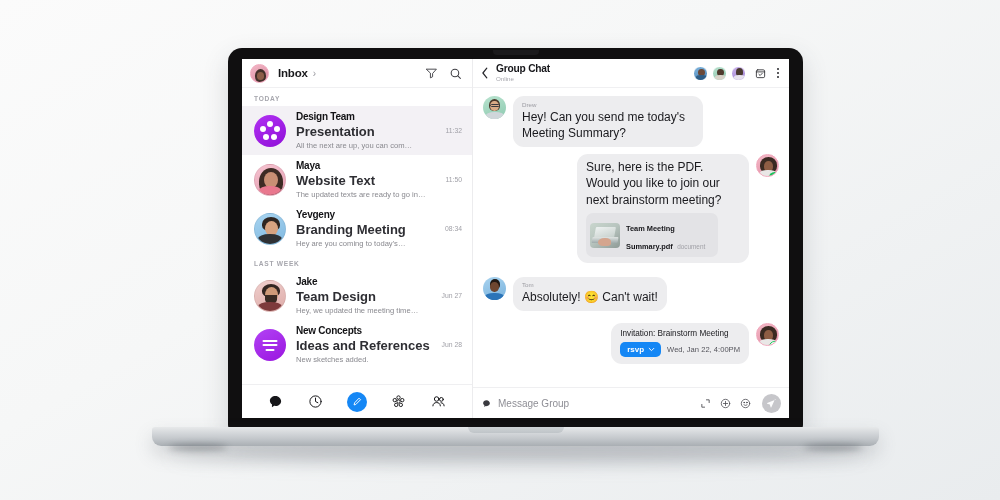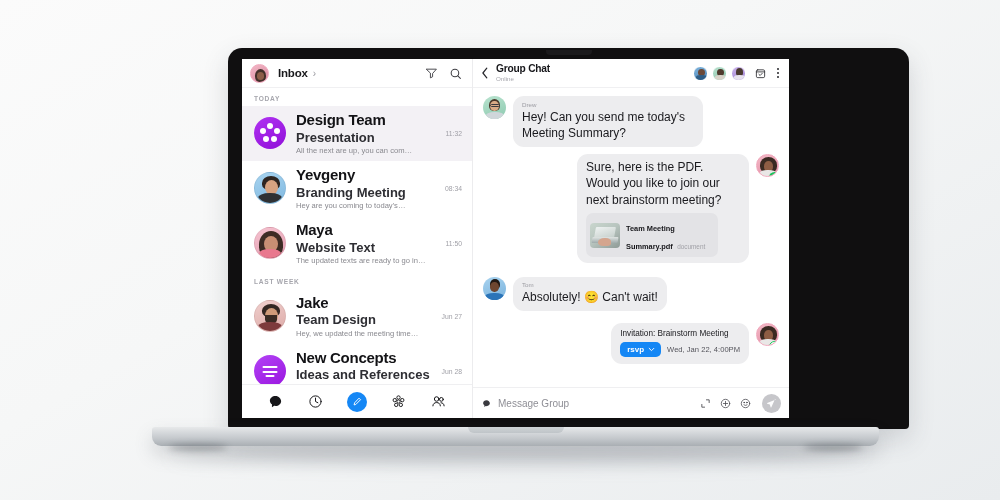--- a/index.html
+++ b/index.html
@@ -7,21 +7,21 @@
   body {
     font-family: "Liberation Sans", sans-serif;
     background: linear-gradient(150deg, #fbfbfb 0%, #f6f7f7 40%, #e9ecee 100%);
     position: relative;
   }
 
   
   #laptop { position:absolute; left:0; top:0; width:1000px; height:500px; }
 
   .screen-bezel {
-    position:absolute; left:228px; top:48px; width:681px; height:381px;
+    position:absolute; left:228px; top:48px; width:575px; height:381px;
     background:#100f10; border-radius:14px 14px 4px 4px;
     box-shadow: 0 10px 26px rgba(60,66,78,.18);
   }
   .notch {
     position:absolute; left:50%; top:2px; transform:translateX(-50%);
     width:46px; height:5px; background:#1b1a1c; border-radius:0 0 4px 4px;
   }
   .screen {
     position:absolute; left:14px; top:11px; width:547px; height:359px;
     background:#ffffff; overflow:hidden; display:flex;
@@ -77,21 +77,21 @@
     padding:7px 0 4px 12px; text-transform:uppercase;
   }
   .conv {
     display:flex; align-items:center; padding:5px 10px 5px 12px; position:relative;
   }
   .conv.active { background:#f3f1f5; }
   .conv .av {
     width:32px; height:32px; border-radius:50%; flex:none; position:relative; overflow:hidden;
   }
   .conv .body { margin-left:10px; min-width:0; flex:1; }
-  .conv .name { font-size:15px; font-weight:700; color:#131316; letter-spacing:-.25px; line-height:1.18; }
+  .conv .name { font-size:10px; font-weight:700; color:#131316; letter-spacing:-.25px; line-height:1.18; }
   .conv .sub { font-size:13px; font-weight:700; color:#2e2e33; margin-top:1px; line-height:1.25; }
   .conv .prev { font-size:7.6px; color:#89898f; margin-top:.5px; white-space:nowrap; overflow:hidden;
                 text-overflow:ellipsis; line-height:1.25; }
   .conv .time { font-size:6.8px; color:#a0a0a7; flex:none; margin-left:6px; align-self:center; }
   .av-ring { border:1.4px solid rgba(0,0,0,.05); }
   .face-hair { position:absolute; border-radius:50% 50% 40% 40%; }
   .face-skin { position:absolute; border-radius:50%; z-index:2; }
   .face-body { position:absolute; bottom:0; left:50%; transform:translateX(-50%);
                border-radius:48% 48% 0 0; z-index:3; }
 
@@ -240,45 +240,45 @@
             </div>
             <div class="body">
               <div class="name">Design Team</div>
               <div class="sub">Presentation</div>
               <div class="prev">All the next are up, you can com…</div>
             </div>
             <div class="time">11:32</div>
           </div>
 
           <div class="conv">
+            <div class="av av-ring" style="background:linear-gradient(160deg,#f6c3d0,#e39cb0);">
+              <span class="face-hair" style="left:4px;top:3px;width:24px;height:27px;background:#3d2b24;"></span>
+              <span class="face-skin" style="left:9px;top:7.5px;width:14px;height:16px;background:#c98f74;"></span>
+              <span class="face-body" style="width:22px;height:9px;background:#e9788e;"></span>
+            </div>
+            <div class="body">
+              <div class="name">Maya</div>
+              <div class="sub">Website Text</div>
+              <div class="prev">The updated texts are ready to go in…</div>
+            </div>
+            <div class="time">11:50</div>
+          </div>
+
+          <div class="conv">
             <div class="av av-ring" style="background:linear-gradient(160deg,#a8d4f0,#7fb8e0);">
               <span class="face-hair" style="left:7px;top:3px;width:18px;height:14px;background:#2e2521;"></span>
               <span class="face-skin" style="left:9.5px;top:7px;width:13px;height:15px;background:#d7a381;"></span>
               <span class="face-body" style="width:24px;height:10px;background:#2f3134;"></span>
             </div>
             <div class="body">
               <div class="name">Yevgeny</div>
               <div class="sub">Branding Meeting</div>
               <div class="prev">Hey are you coming to today's…</div>
             </div>
             <div class="time">08:34</div>
-          </div>
-
-          <div class="conv">
-            <div class="av av-ring" style="background:linear-gradient(160deg,#f6c3d0,#e39cb0);">
-              <span class="face-hair" style="left:4px;top:3px;width:24px;height:27px;background:#3d2b24;"></span>
-              <span class="face-skin" style="left:9px;top:7.5px;width:14px;height:16px;background:#c98f74;"></span>
-              <span class="face-body" style="width:22px;height:9px;background:#e9788e;"></span>
-            </div>
-            <div class="body">
-              <div class="name">Maya</div>
-              <div class="sub">Website Text</div>
-              <div class="prev">The updated texts are ready to go in…</div>
-            </div>
-            <div class="time">11:50</div>
           </div>
 
           <div class="section-label">LAST WEEK</div>
 
           <div class="conv">
             <div class="av av-ring" style="background:linear-gradient(160deg,#f0cfcd,#ddaba8);">
               <span class="face-hair" style="left:7px;top:3px;width:18px;height:13px;background:#332622;"></span>
               <span class="face-skin" style="left:9.5px;top:6.5px;width:13px;height:16px;background:#cf9a79;"></span>
               <span style="position:absolute;left:10px;top:14px;width:12px;height:9px;border-radius:0 0 50% 50%;background:#3a2b24;z-index:3;"></span>
               <span class="face-body" style="width:24px;height:9px;background:#7d3a3c;z-index:4;"></span>

